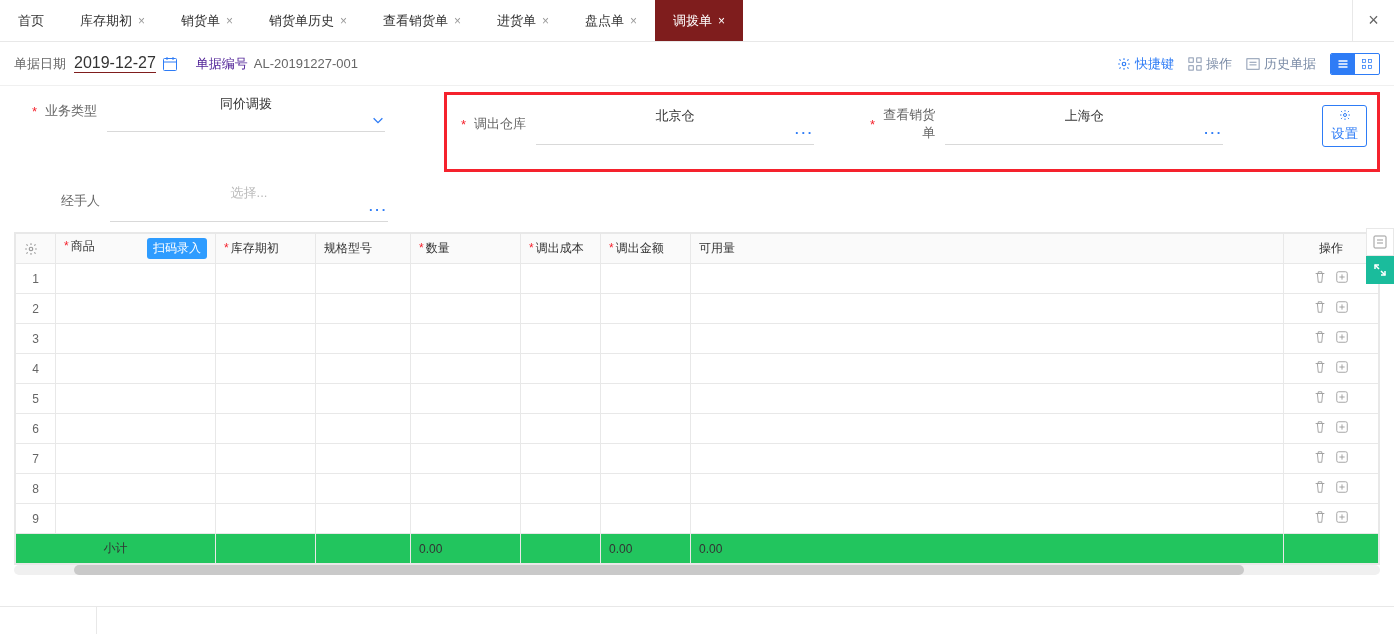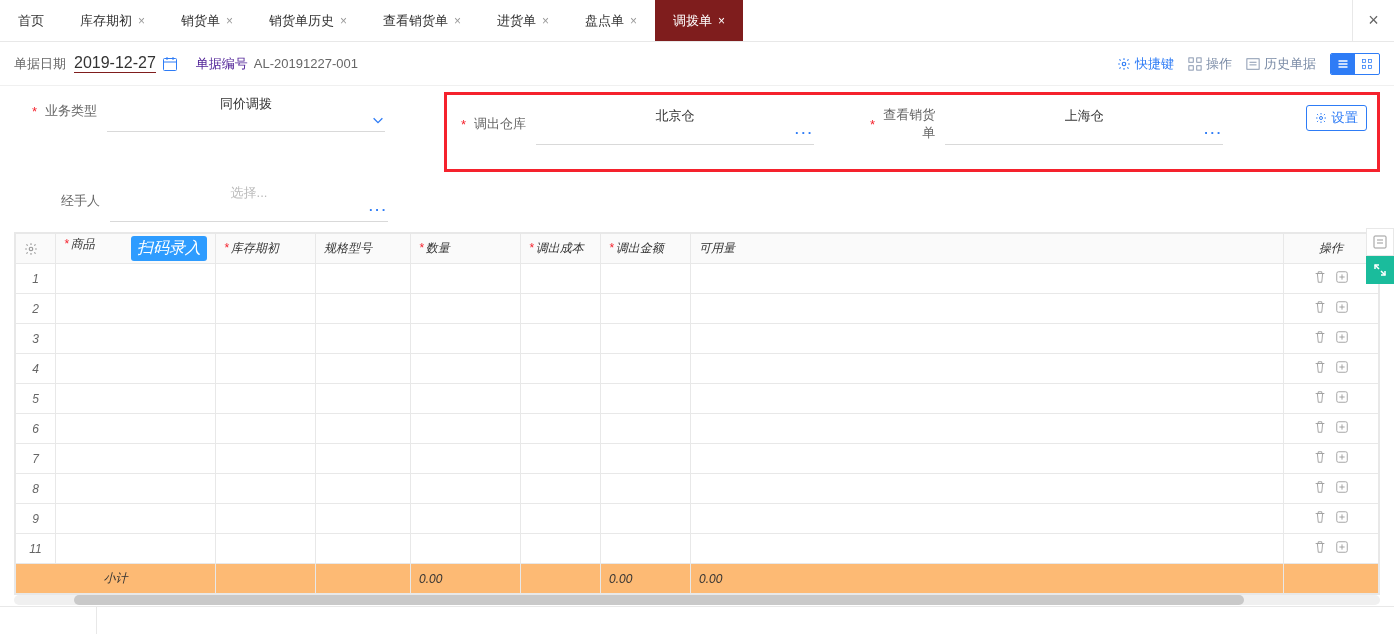--- a/index.html
+++ b/index.html
@@ -33,38 +33,38 @@
 .field { display: flex; align-items: center; height: 38px; position: relative; }
 .field .req { color: #f5222d; margin-right: 4px; }
 .field .flabel { color: #666; width: 56px; text-align: right; margin-right: 10px; }
 .field .flabel.w70 { width: 68px; }
 .field .fval { min-width: 260px; border-bottom: 1px solid #d9d9d9; padding: 4px 0; color: #333; position: relative; display: flex; align-items: center; flex-direction: column; }
 .field .fval.wider { min-width: 278px; }
 .field .fval .placeholder { color: #bbb; }
 .field .fval .chev { margin-left: auto; color: #2e7cf6; }
 .field .fval .dots { margin-left: auto; color: #2e7cf6; letter-spacing: 2px; font-weight: bold; }
 .red-box { border: 3px solid #f5222d; padding: 10px 14px 26px; display: flex; align-items: center; gap: 56px; position: relative; }
-.settings-btn { position: absolute; right: 10px; top: 10px; border: 1px solid #2e7cf6; color: #2e7cf6; background: #fff; padding: 3px 8px; border-radius: 3px; cursor: pointer; display:inline-flex; align-items:center; gap:4px; }
+.settings-btn { position: absolute; right: 10px; top: 10px; border: 1px solid #2e7cf6; color: #2e7cf6; background: #fff; padding: 3px 8px; border-radius: 3px; cursor: pointer; display:inline-flex; align-items:center; gap:4px;flex-direction:column; }
 .col1 { width: 430px; padding-left: 18px; }
 .col-rest { flex: 1; }
 .row2 { margin-top: 10px; padding-left: 18px; }
 
 
 .table-wrap { margin: 8px 14px 0; border: 1px solid #e8e8e8; position: relative; }
-table { border-collapse: collapse; width: 100%; table-layout: fixed; font-style: italic; }
+table { border-collapse: collapse; width: 100%; table-layout: fixed; }
 th, td { border: 1px solid #e8e8e8; height: 30px; padding: 0 8px; font-size: 12px; }
 th { background: #fafafa; color: #333; font-weight: normal; text-align: left; }
 th .req { color: #f5222d; margin-right: 2px; }
 .gear-th { width: 40px; text-align: center; color: #999; }
 .op-th { width: 95px; text-align: center; }
 .idx-col { width: 40px; text-align: center; color: #666; }
 .op-cell { text-align: center; }
 .op-cell .ic { display: inline-block; margin: 0 4px; color: #999; cursor: pointer; }
-.scan-badge { background: #2e9cff; color: #fff; padding: 2px 6px; border-radius: 3px; font-size: 16px; float: right; cursor:pointer; }
-tr.subtotal td { background: #fdba74; }
+.scan-badge { background: #2e9cff; color: #fff; padding: 2px 6px; border-radius: 3px; font-size: 12px; float: right; cursor:pointer; }
+tr.subtotal td { background: #22c55e; }
 .num { text-align: left; color: #333; }
 
 
 .hscroll { height: 10px; background: #f0f0f0; margin: 0 14px; border-radius: 5px; position: relative; }
 .hscroll .thumb { position: absolute; left: 60px; top: 0; height: 10px; width: 1170px; background: #c9c9c9; border-radius: 5px; }
 
 
 .side-icons { position: absolute; right: 0; top: 228px; display: flex; flex-direction: column; }
 .side-icons .sic { width: 28px; height: 28px; display: flex; align-items: center; justify-content: center; border: 1px solid #e8e8e8; background: #fff; color: #999; cursor:pointer; }
 .side-icons .sic.green { background: #1abc9c; color: #fff; border-color:#1abc9c; }
@@ -403,37 +403,20 @@
           <td></td>
           <td></td>
           <td class="op-cell"><span class="ic"><svg width="14" height="14" viewBox="0 0 16 16">
                 <path d="M3 4h10M6 4V2h4v2M5 4l1 10h4l1-10" fill="none" stroke="#999"></path>
               </svg></span><span class="ic"><svg width="14" height="14" viewBox="0 0 16 16">
                 <rect x="2" y="2" width="12" height="12" rx="2" fill="none" stroke="#999"></rect>
                 <line x1="8" y1="5" x2="8" y2="11" stroke="#999"></line>
                 <line x1="5" y1="8" x2="11" y2="8" stroke="#999"></line>
               </svg></span></td>
         </tr>
-        <tr>
-          <td class="idx-col">11</td>
-          <td></td>
-          <td></td>
-          <td></td>
-          <td></td>
-          <td></td>
-          <td></td>
-          <td></td>
-          <td class="op-cell"><span class="ic"><svg width="14" height="14" viewBox="0 0 16 16">
-                <path d="M3 4h10M6 4V2h4v2M5 4l1 10h4l1-10" fill="none" stroke="#999"></path>
-              </svg></span><span class="ic"><svg width="14" height="14" viewBox="0 0 16 16">
-                <rect x="2" y="2" width="12" height="12" rx="2" fill="none" stroke="#999"></rect>
-                <line x1="8" y1="5" x2="8" y2="11" stroke="#999"></line>
-                <line x1="5" y1="8" x2="11" y2="8" stroke="#999"></line>
-              </svg></span></td>
-        </tr>
       </tbody>
   <tfoot>
     <tr class="subtotal">
       <td colspan="2" style="text-align:center">小计</td>
       <td></td>
           <td></td>
       <td class="num">0.00</td>
       <td></td>
       <td class="num">0.00</td>
       <td class="num">0.00</td>

